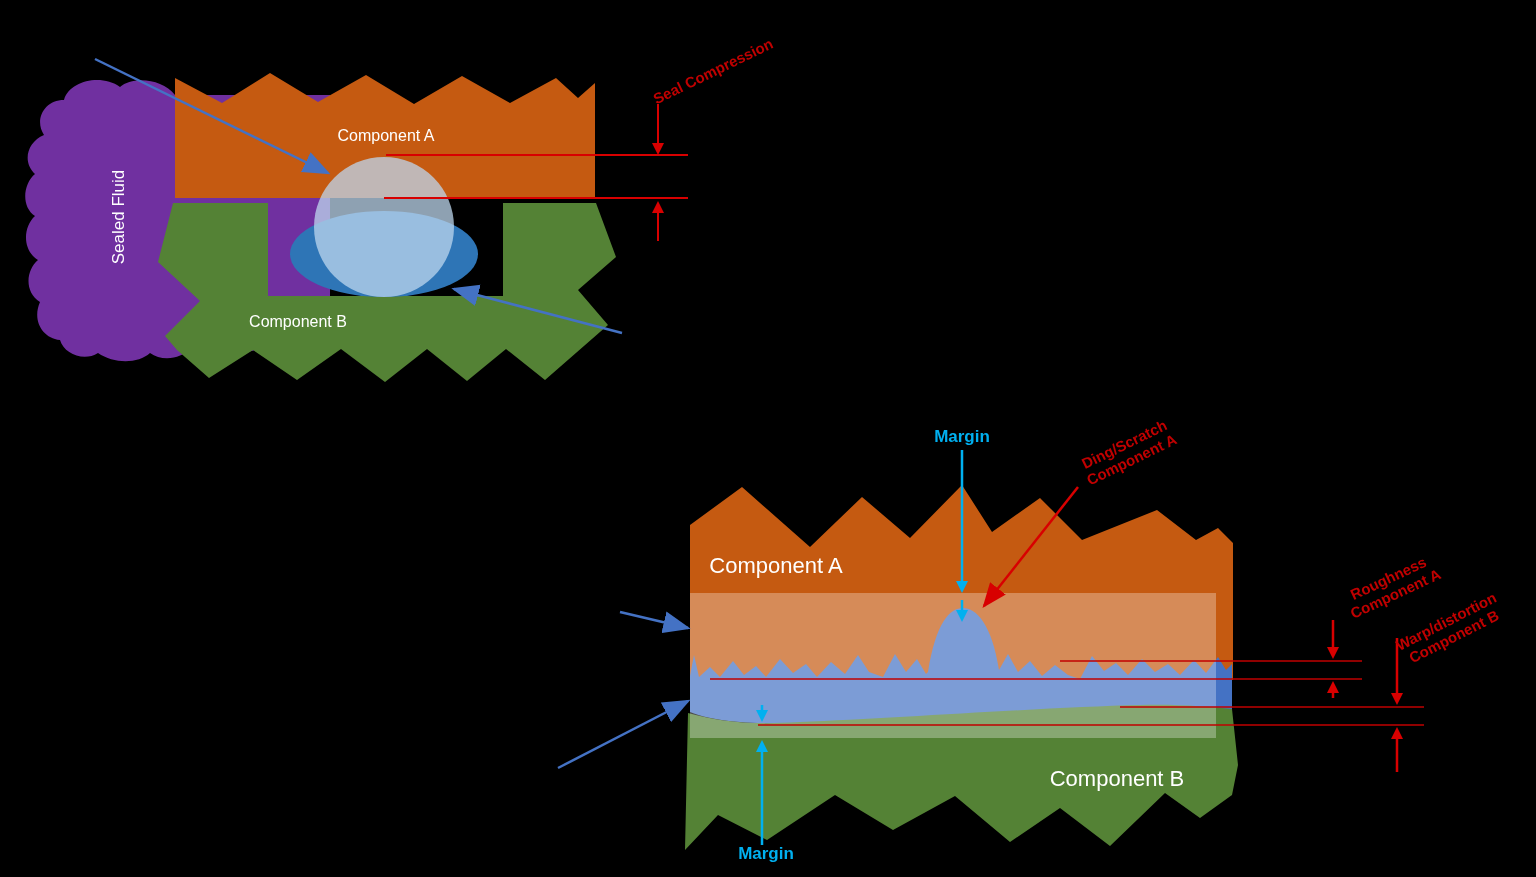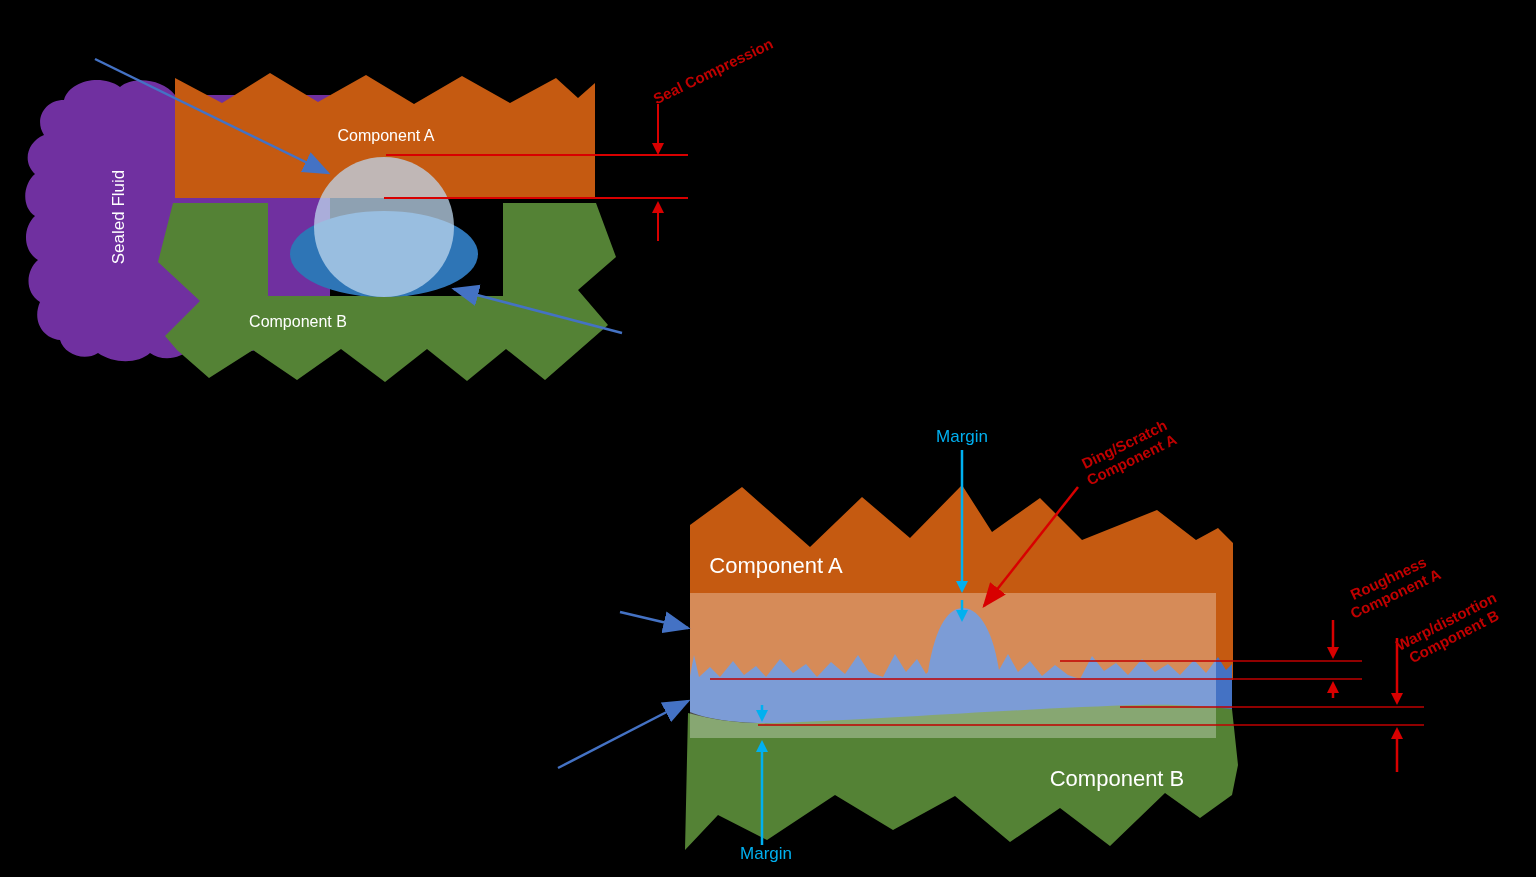--- a/index.html
+++ b/index.html
@@ -2,21 +2,21 @@
 <html><head>
 <meta charset="utf-8">
 <style>
   html,body{margin:0;padding:0;background:#000;}
   #canvas{position:relative;width:1536px;height:877px;background:#000;overflow:hidden;
           font-family:"Liberation Sans",sans-serif;}
   #art{position:absolute;left:0;top:0;}
   .lbl{position:absolute;transform:translate(-50%,-50%);white-space:nowrap;line-height:1.15;}
   .w16{color:#fff;font-size:16px;}
   .w22{color:#fff;font-size:22px;}
-  .cyan{color:#00B0F0;font-size:17px;font-weight:normal;}
+  .cyan{color:#00B0F0;font-size:17px;font-weight:bold;}
   .red{color:#C00000;font-size:15px;font-weight:bold;text-align:center;}
   .red span{display:block;}
   .rot-90{transform:translate(-50%,-50%) rotate(-90deg);}
   .rot-26{transform:translate(-50%,-50%) rotate(-26deg);}
   .rot-25{transform:translate(-50%,-50%) rotate(-25deg);}
   .rot-27{transform:translate(-50%,-50%) rotate(-27deg);}
 </style>
 </head>
 <body>
 

